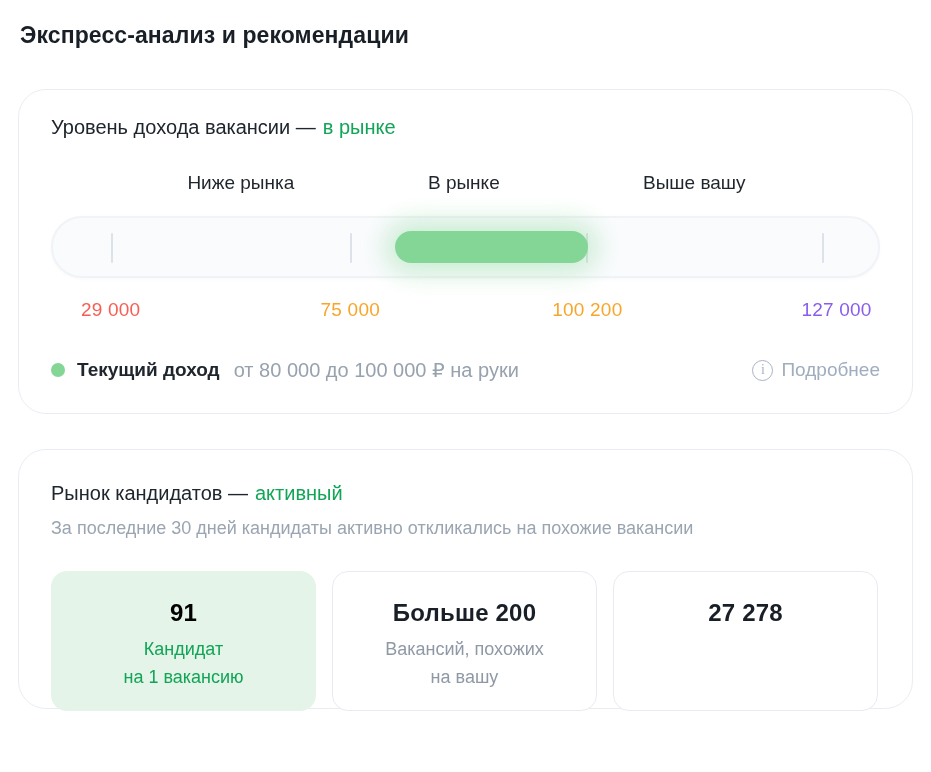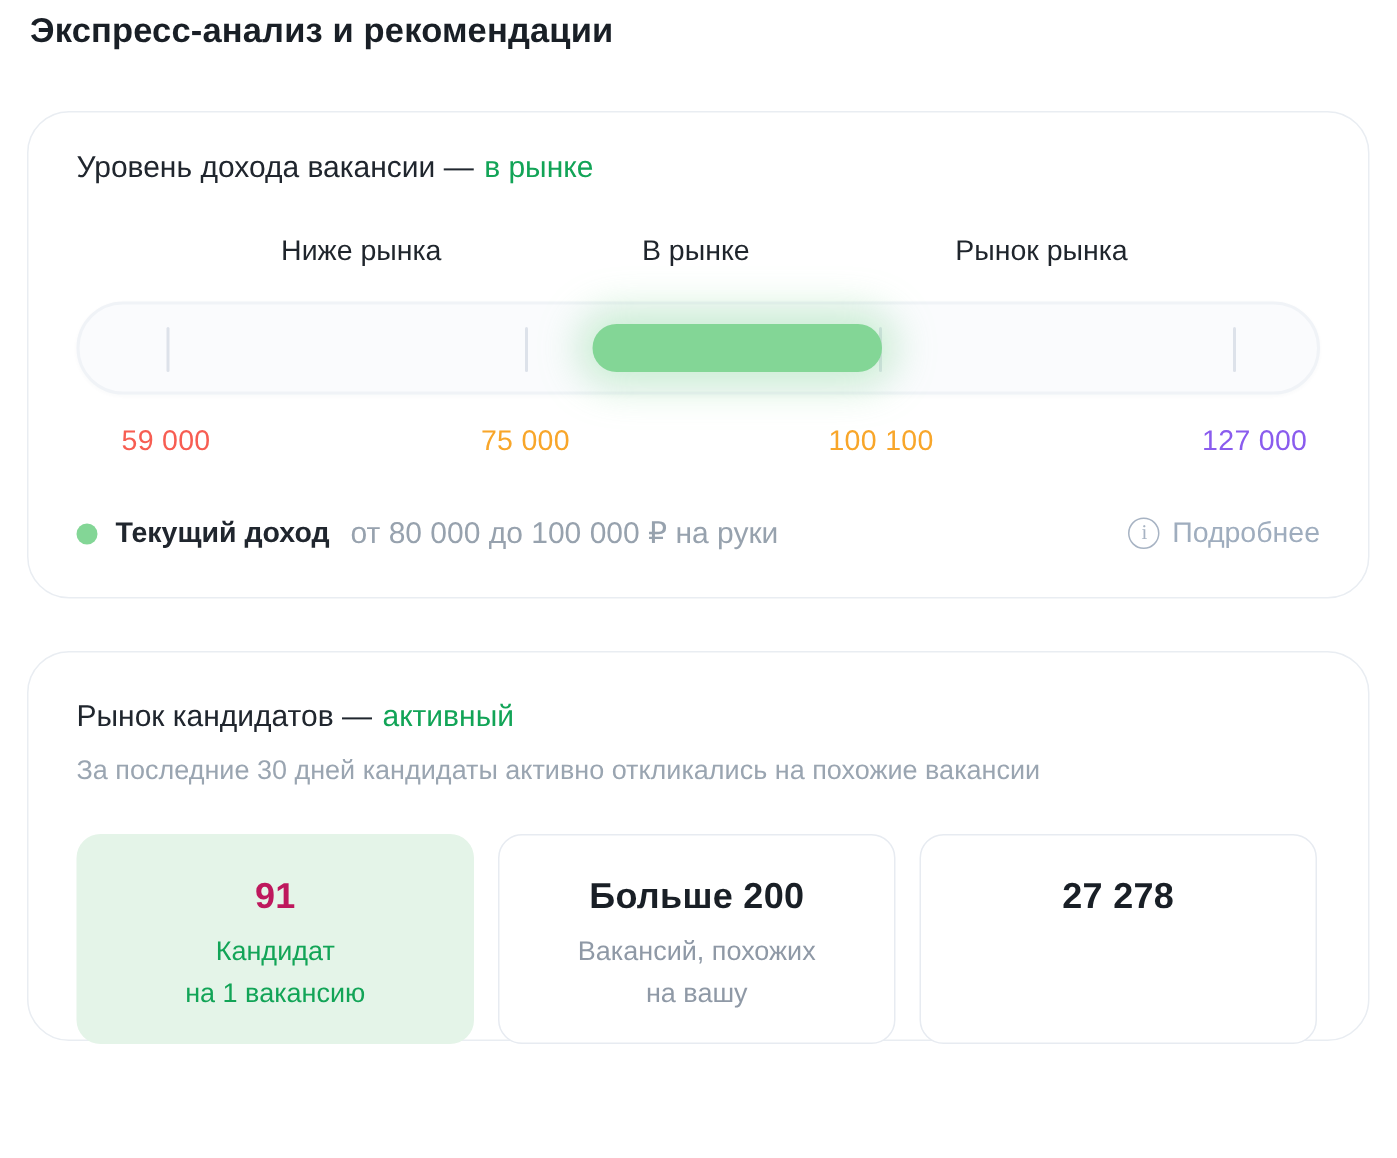--- a/index.html
+++ b/index.html
@@ -3,21 +3,21 @@
 <meta charset="utf-8">
 <style>
   * { box-sizing: border-box; margin: 0; padding: 0; }
   html, body {
     width: 931px; height: 772px;
     background: #ffffff;
     font-family: "Liberation Sans", "DejaVu Sans", sans-serif;
     color: #20262e;
     overflow: hidden;
   }
-  .page { padding: 1px 18px 0 18px; width: 931px; }
+  .page { padding: 16px 18px 0 18px; width: 931px; }
   .page-title {
     font-size: 23px; font-weight: 700; color: #191f26;
     margin: 6px 0 0 2px; letter-spacing: 0.1px;
   }
   .card {
     width: 895px; background: #fff;
     border: 1px solid #e9edf2; border-radius: 28px;
   }
   .card-income { margin-top: 40px; height: 325px; padding: 26px 32px 0 32px; }
   .card-market { margin-top: 35px; height: 260px; padding: 32px 32px 0 32px; }
@@ -112,35 +112,35 @@
   <section class="card card-income">
 
     <div class="card-header">
       <span class="dark">Уровень дохода вакансии —</span>
       <span class="status" style="color: rgb(18, 164, 87);">в рынке</span>
     </div>
 
     <div class="zone-labels">
       <span class="zone-label z0">Ниже рынка</span>
       <span class="zone-label z1">В рынке</span>
-      <span class="zone-label z2">Рынок рынка</span>
+      <span class="zone-label z2">Выше вашу</span>
     </div>
 
     <div class="track">
       <span class="tick t0"></span>
       <span class="tick t1"></span>
       <span class="tick t2"></span>
       <span class="tick t3"></span>
       <span class="range-pill" style="background: rgb(131, 214, 150);"></span>
     </div>
 
     <div class="scale-values">
-      <span class="scale-value s0" style="color: rgb(247, 93, 82);">59 000</span>
+      <span class="scale-value s0" style="color: rgb(247, 93, 82);">29 000</span>
       <span class="scale-value s1" style="color: rgb(248, 166, 42);">75 000</span>
-      <span class="scale-value s2" style="color: rgb(248, 166, 42);">100 100</span>
+      <span class="scale-value s2" style="color: rgb(248, 166, 42);">100 200</span>
       <span class="scale-value s3" style="color: rgb(138, 92, 238);">127 000</span>
     </div>
 
     <div class="legend-row">
       <div class="legend-left">
         <span class="legend-dot" style="background: rgb(131, 214, 150);"></span>
         <span class="legend-label">Текущий доход</span>
         <span class="legend-range">от 80 000 до 100 000 ₽ на руки</span>
       </div>
       <button class="details-link">
@@ -156,21 +156,21 @@
     <div class="card-header">
       <span class="dark">Рынок кандидатов —</span>
       <span class="status" style="color: rgb(18, 164, 87);">активный</span>
     </div>
 
     <div class="market-subtitle">За последние 30 дней кандидаты активно откликались на похожие вакансии</div>
 
     <div class="stats-row">
 
       <div class="stat-box highlight" style="background: rgb(228, 244, 232);">
-        <div class="stat-value" style="color: #be185d; text-align: center;">91</div>
+        <div class="stat-value" style="color: #000000; text-align: center;">91</div>
         <div class="stat-label" style="color: rgb(18, 164, 87);">
           <span>Кандидат</span><br>
           <span>на 1 вакансию</span>
         </div>
       </div>
 
       <div class="stat-box">
         <div class="stat-value">Больше 200</div>
         <div class="stat-label">
           <span>Вакансий, похожих</span><br>

